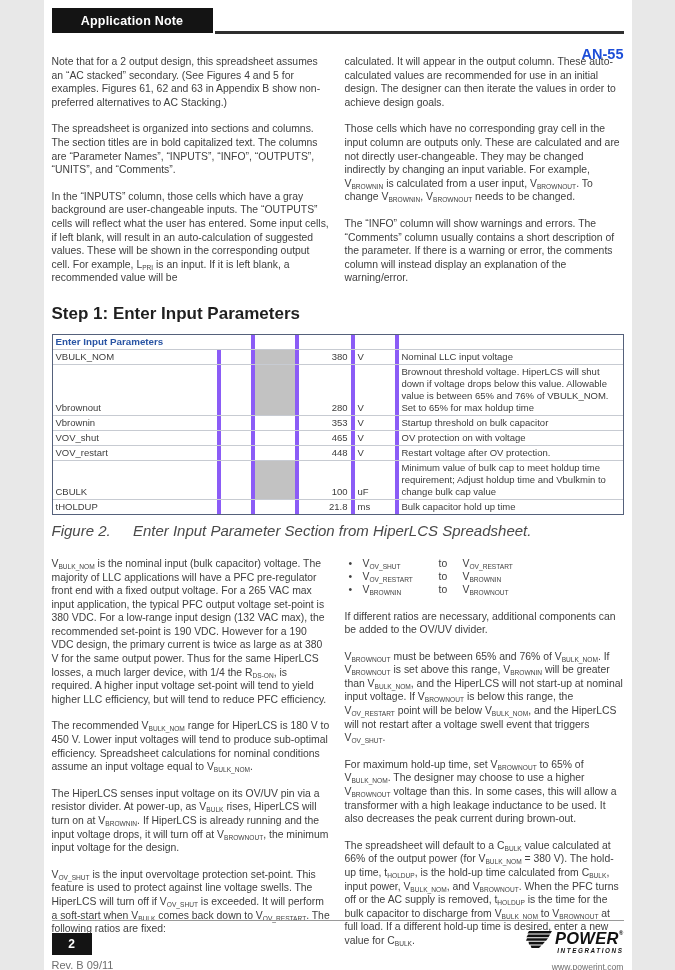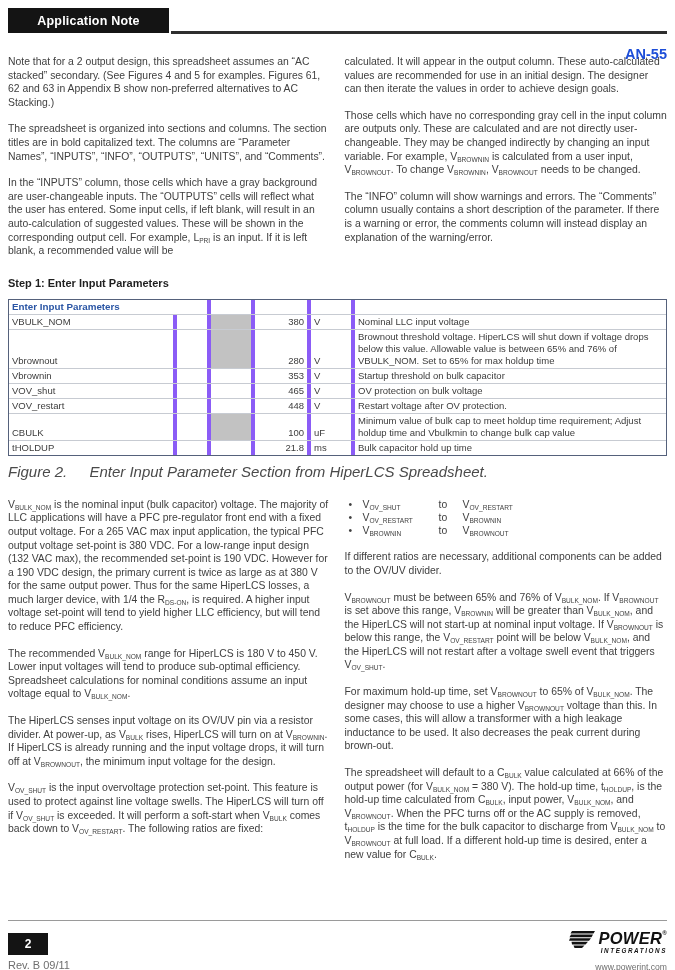--- a/index.html
+++ b/index.html
@@ -1,36 +1,36 @@
 <!DOCTYPE html>
 <html><head>
 <meta charset="utf-8">
 <style>
   html,body{margin:0;padding:0;}
   body{background:#e8e8e8;font-family:"Liberation Sans","DejaVu Sans",sans-serif;}
-  .page{position:relative;width:675px;height:970px;background:#ffffff;margin:0 auto;
+  .page{position:relative;width:588px;height:970px;background:#ffffff;margin:0 auto;
         color:#3f3f3f;overflow:hidden;}
   .content{position:absolute;left:8px;right:8px;top:8px;}
 
   
   .hdr{position:relative;height:34px;}
   .hdr-badge{position:absolute;left:0;top:0;width:161px;height:25px;background:#141414;
              color:#fff;display:flex;align-items:center;justify-content:center;
              font-weight:bold;font-size:12.5px;letter-spacing:.2px;}
   .hdr-num{position:absolute;right:0;top:2px;font-weight:bold;font-size:14.5px;color:#1d4ed8;margin-top:36px;}
   .hdr-rule{position:absolute;left:163px;right:0;top:23px;height:2.5px;background:#2e2e2e;}
 
   
   .two-col{display:flex;gap:14px;}
   .col{flex:1 1 0;min-width:0;}
   p.para{margin:0 0 13px 0;font-size:10.4px;line-height:13.6px;color:#404040;text-align:left;}
   sub{font-size:6.6px;line-height:0;vertical-align:-1.5px;letter-spacing:0;}
 
   
-  .step-h{font-weight:bold;font-size:11px;color:#1f1f1f;margin:6px 0 10px 0;}
+  .step-h{font-weight:bold;font-size:17px;color:#1f1f1f;margin:6px 0 10px 0;}
 
   
   .sheet{border:1.5px solid #55617b;margin-bottom:7px;}
   .srow{display:grid;grid-template-columns:168px 34px 44px 56px 44px 1fr;
         border-top:1px solid #c7cbd2;}
   .srow:first-child{border-top:none;}
   .scell{border-right:4px solid #8b5cf6;padding:1px 3px;font-size:9.5px;line-height:12px;
          display:flex;align-items:flex-end;color:#3c3c3c;}
   .scell:last-child{border-right:none;}
   .scell.title{color:#2a55a4;font-weight:bold;font-size:9.8px;grid-column:1 / span 2;}
@@ -127,21 +127,21 @@
         <div class="scell">V</div>
         <div class="scell cmt">Startup threshold on bulk capacitor</div>
       </div>
 
       <div class="srow">
         <div class="scell">VOV_shut</div>
         <div class="scell"></div>
         <div class="scell"></div>
         <div class="scell val">465</div>
         <div class="scell">V</div>
-        <div class="scell cmt">OV protection on bulk voltage</div>
+        <div class="scell cmt">OV protection on with voltage</div>
       </div>
 
       <div class="srow">
         <div class="scell">VOV_restart</div>
         <div class="scell"></div>
         <div class="scell"></div>
         <div class="scell val">448</div>
         <div class="scell">V</div>
         <div class="scell cmt">Restart voltage after OV protection.</div>
       </div>

